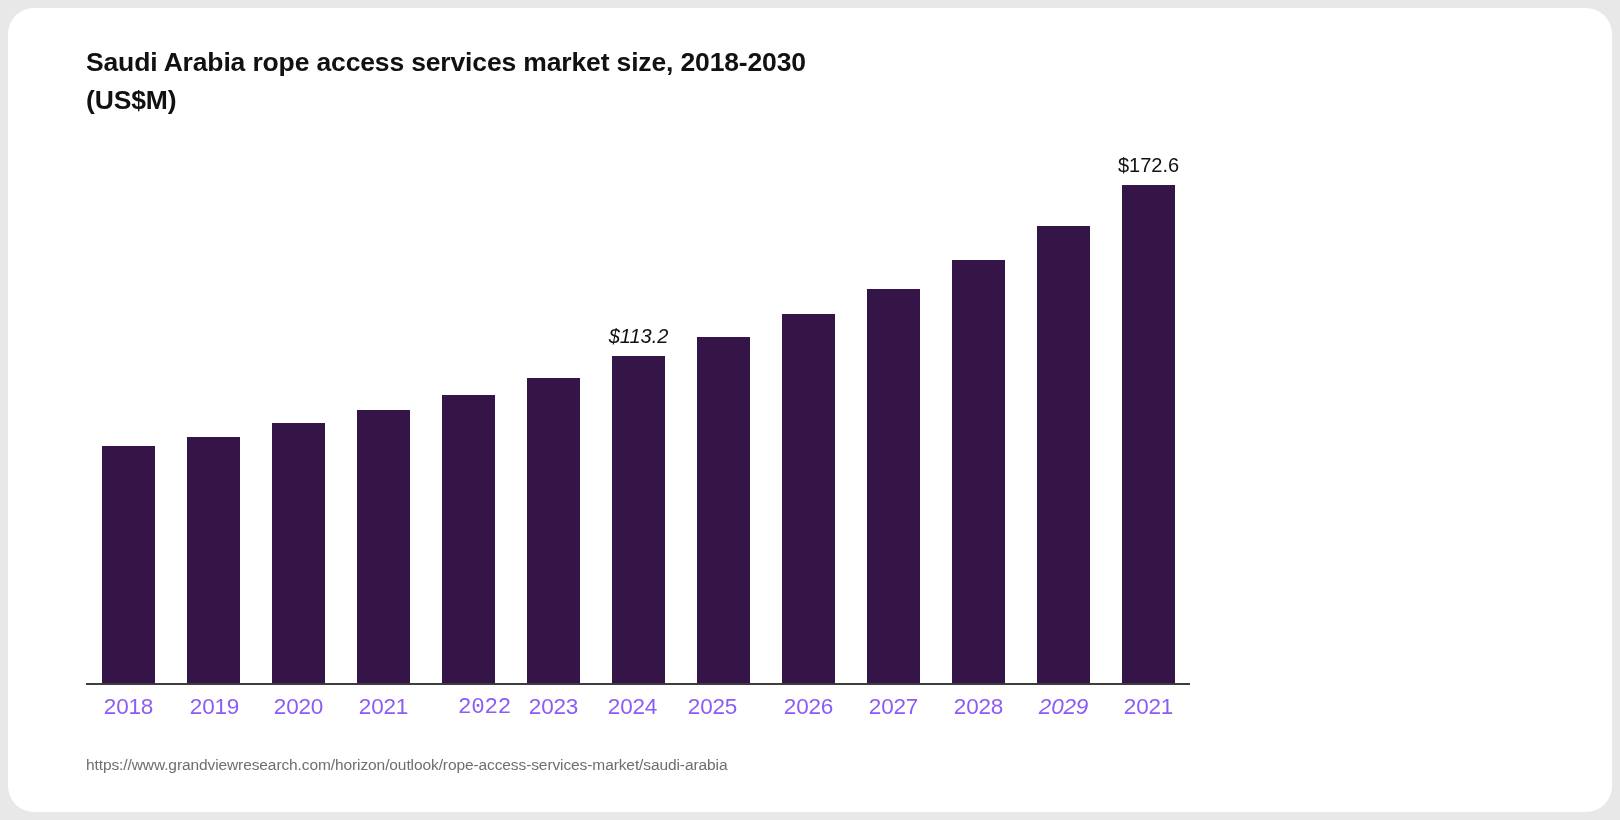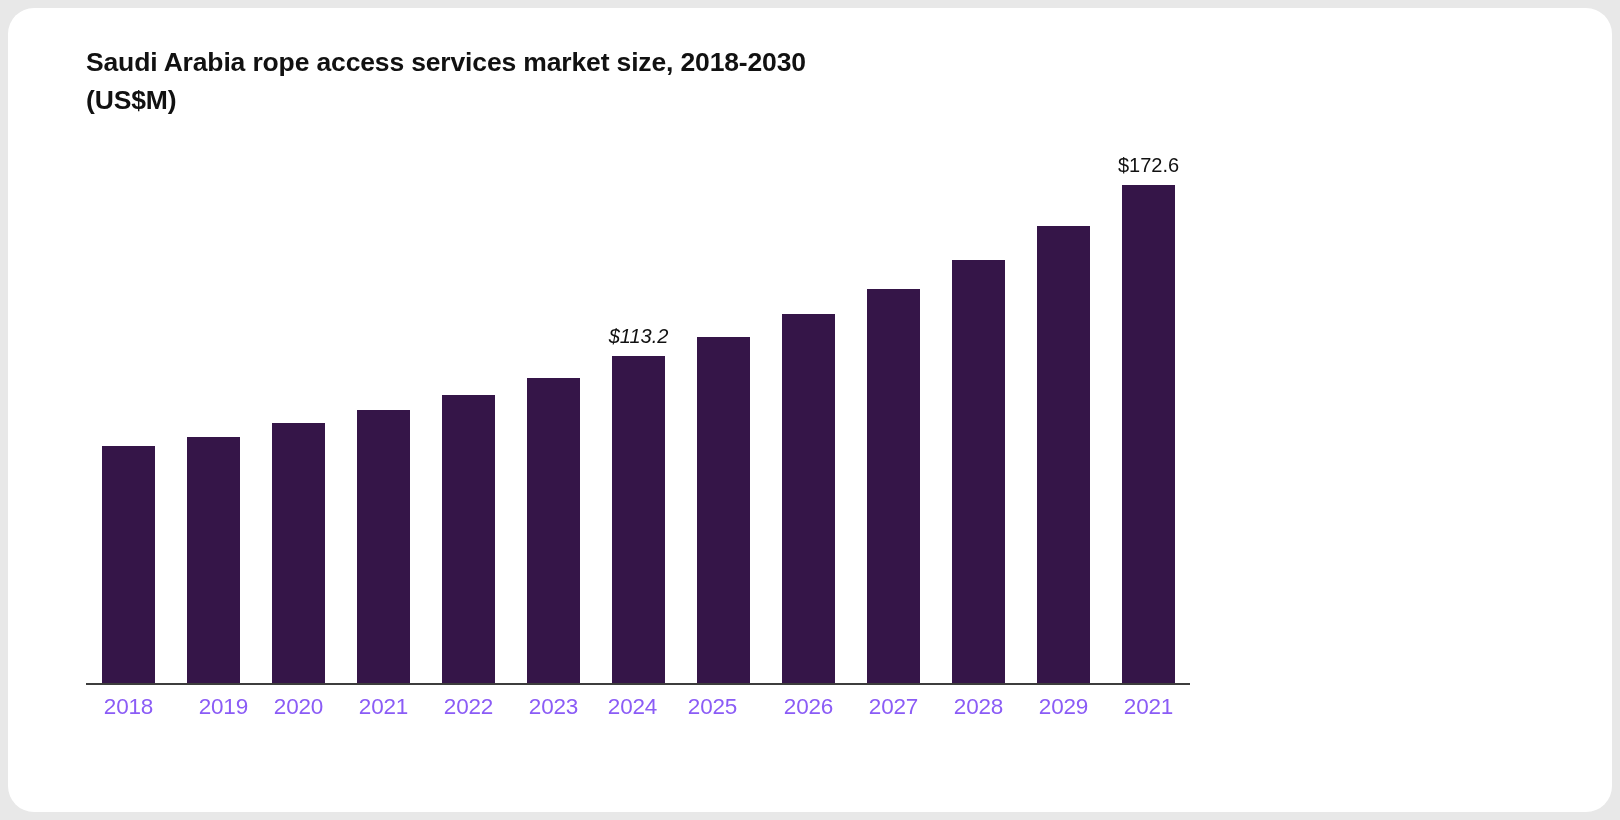--- a/index.html
+++ b/index.html
@@ -163,28 +163,29 @@
         <div class="bar-slot" style="left: 1020px;">
           <div class="bar" style="height: 498px; background: rgb(53, 21, 72);"></div>
           <div class="bar-label" style="bottom: 506px;">$172.6</div>
         </div>
       </div>
     <div id="axis-line"></div>
   </div>
 
   <div id="xaxis">
       <div class="tick" style="left: 0px;">2018</div>
-      <div class="tick" style="left: 77px; text-align: right;">2019</div>
+      <div class="tick" style="left: 86px;">2019</div>
       <div class="tick" style="left: 170px;">2020</div>
       <div class="tick" style="left: 255px;">2021</div>
-      <div class="tick" style="left: 340px;">2022</div>
+      <div class="tick" style="left: 356px; font-family: Liberation Mono, monospace;">2022</div>
       <div class="tick" style="left: 425px;">2023</div>
       <div class="tick" style="left: 504px;">2024</div>
       <div class="tick" style="left: 584px;">2025</div>
       <div class="tick" style="left: 680px;">2026</div>
       <div class="tick" style="left: 765px;">2027</div>
       <div class="tick" style="left: 850px;">2028</div>
-      <div class="tick" style="left: 935px;">2029</div>
+      <div class="tick" style="left: 935px; font-style: italic;">2029</div>
       <div class="tick" style="left: 1020px;">2021</div>
     </div>
 
+  <div id="source-url">https://www.grandviewresearch.com/horizon/outlook/rope-access-services-market/saudi-arabia</div>
 
 </div>
 
 </body></html>

